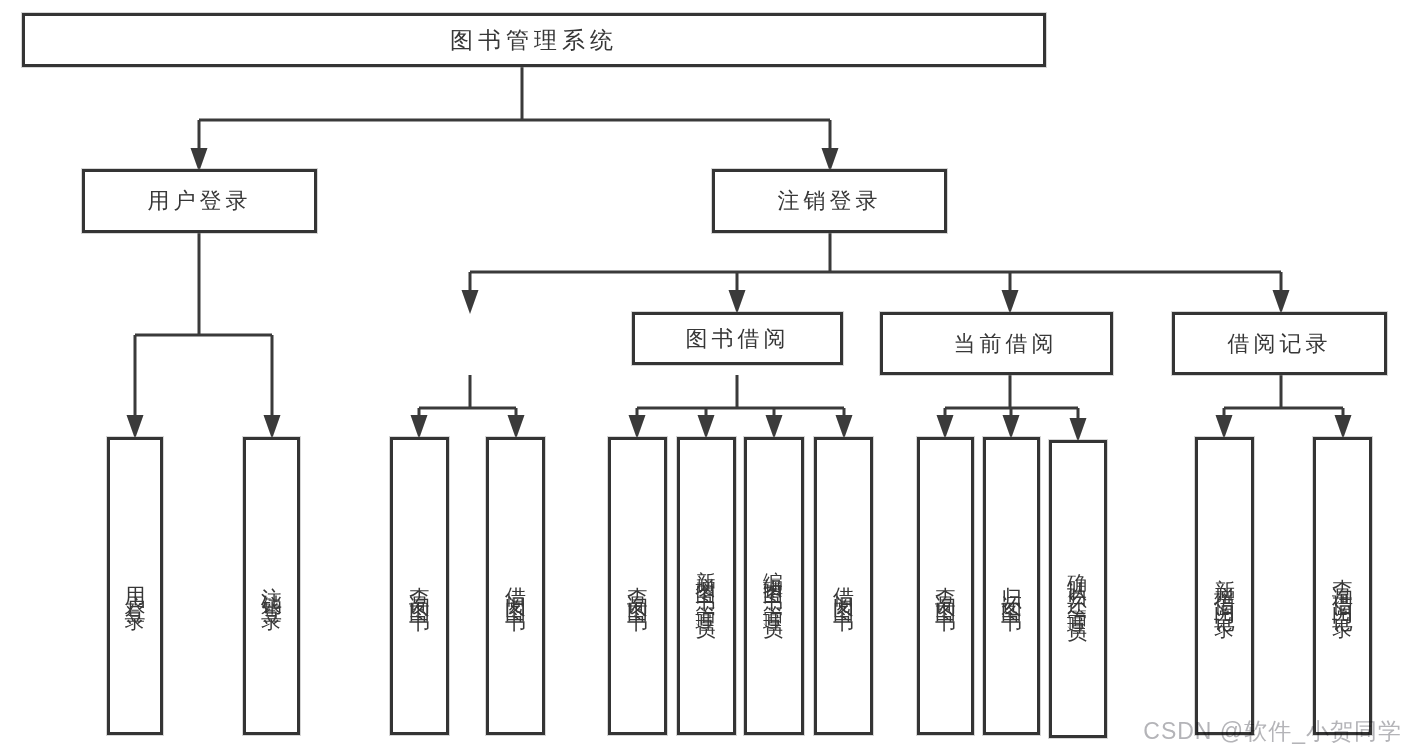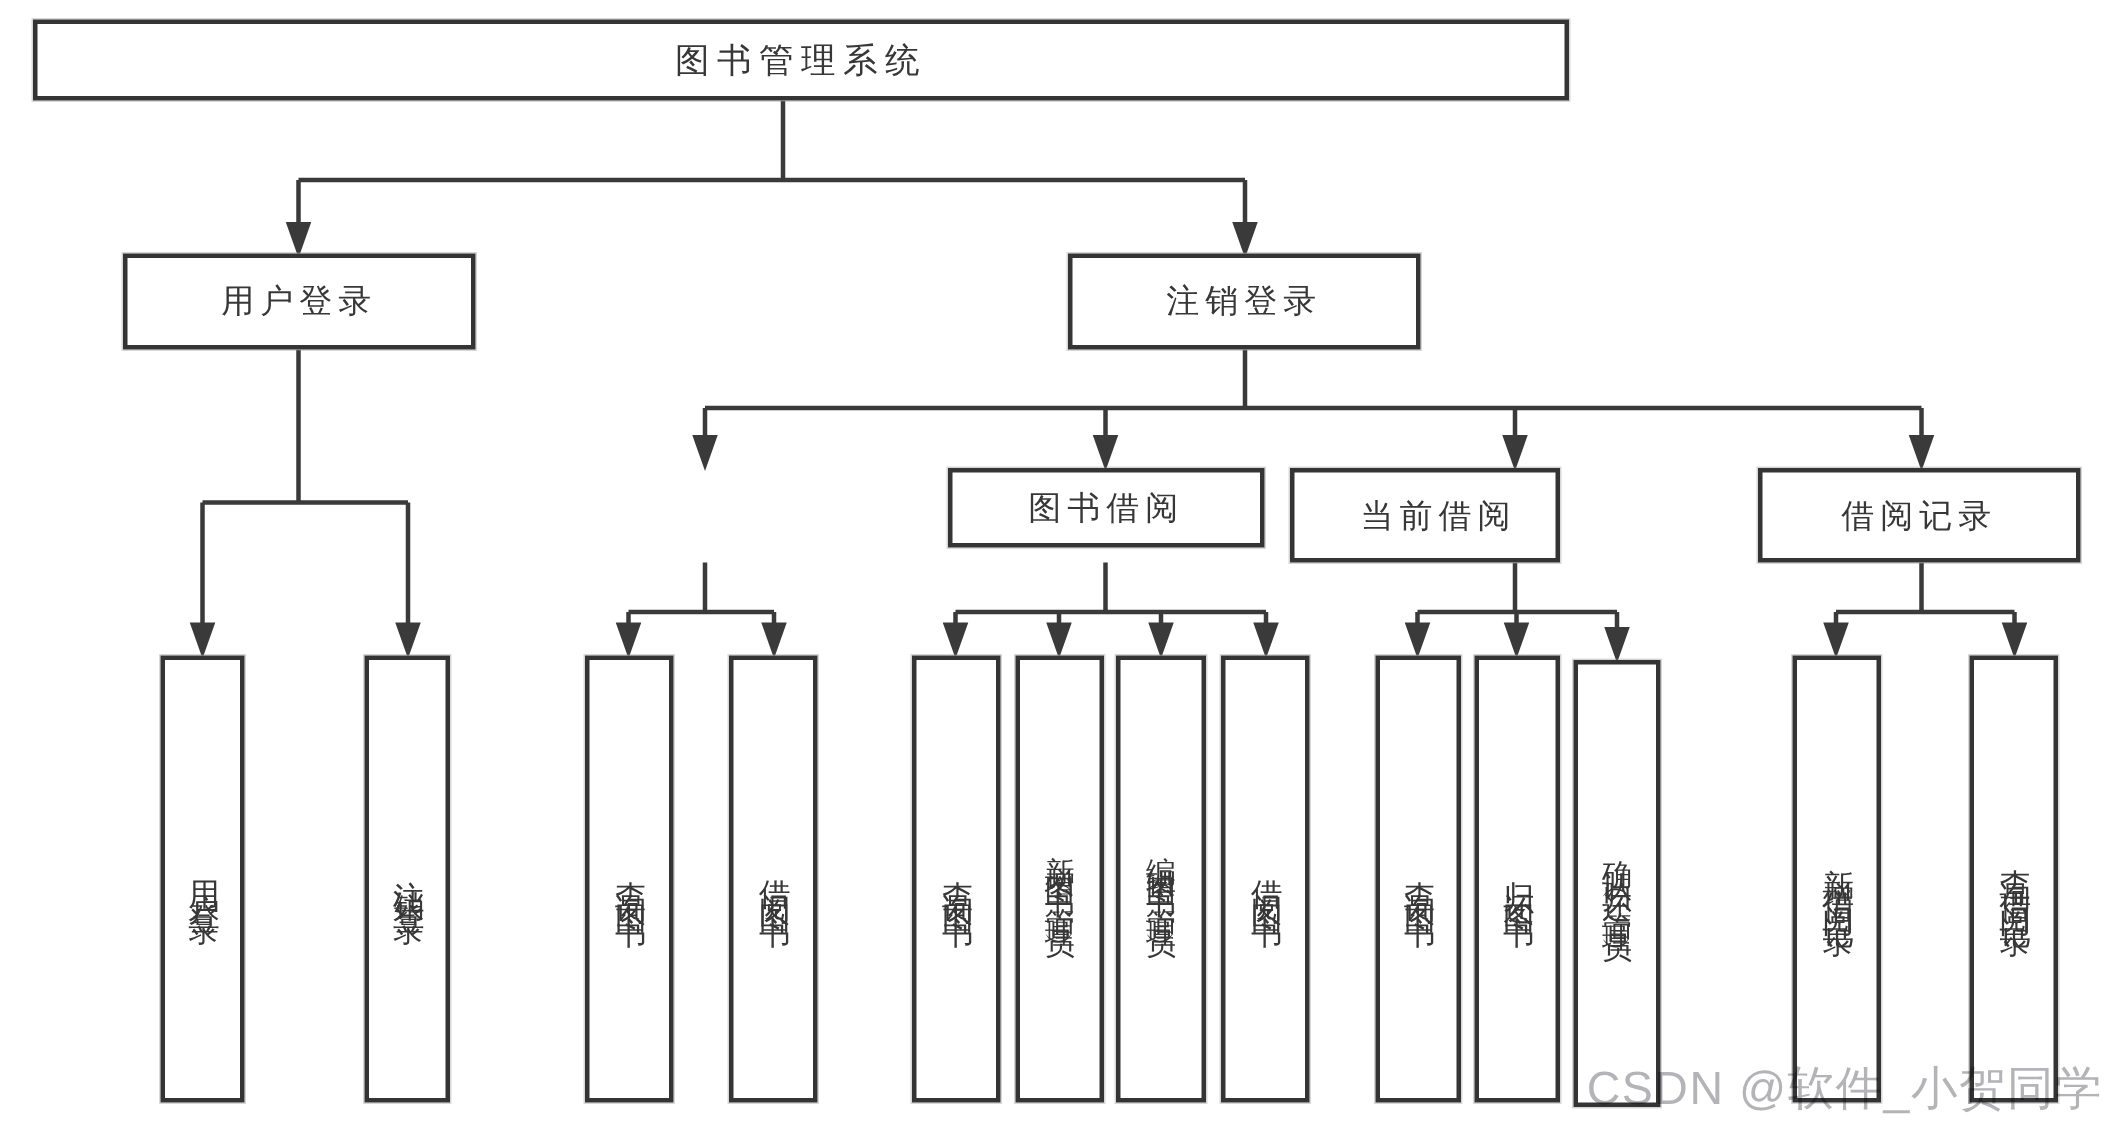--- a/index.html
+++ b/index.html
@@ -51,21 +51,21 @@
   }
   .vbox.long {
     letter-spacing: 7px;
     font-size: 20px;
   }
   .watermark {
     position: absolute;
     right: 3px;
     bottom: 0px;
     z-index: 3;
-    font-size: 31px;
+    font-size: 23px;
     letter-spacing: 1px;
     color: #b4b4b8;
     mix-blend-mode: multiply;
   }
 </style>
 </head>
 <body>
 
 <div class="stage">
 
@@ -116,21 +116,21 @@
   <div class="node hbox" style="left:82px; top:169px; width:235px; height:64px;">
     <span>用户登录</span>
   </div>
   <div class="node hbox" style="left:712px; top:169px; width:235px; height:64px;">
     <span>注销登录</span>
   </div>
 
   <div class="node hbox" style="left:632px; top:312px; width:211px; height:53px;">
     <span>图书借阅</span>
   </div>
-  <div class="node hbox" style="left:860px; top:312px; width:180px; height:63px;padding-left:18px;">
+  <div class="node hbox" style="left:880px; top:312px; width:233px; height:63px;padding-left:18px;">
     <span>当前借阅</span>
   </div>
   <div class="node hbox" style="left:1172px; top:312px; width:215px; height:63px;">
     <span>借阅记录</span>
   </div>
 
   <div class="node vbox" style="left:107px; top:437px; width:56px; height:298px;">
     <span>用户登录</span>
   </div>
   <div class="node vbox" style="left:243px; top:437px; width:57px; height:298px;">

